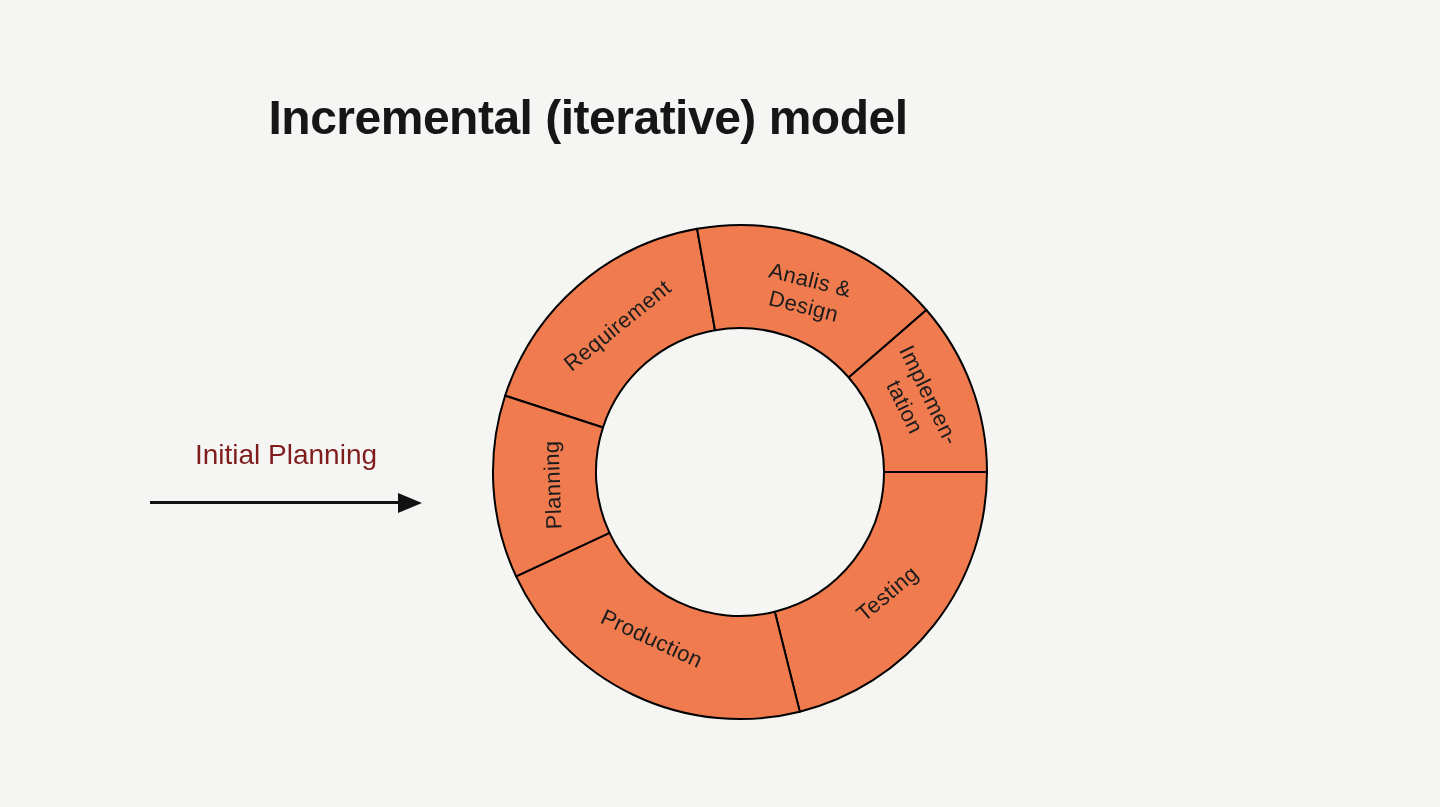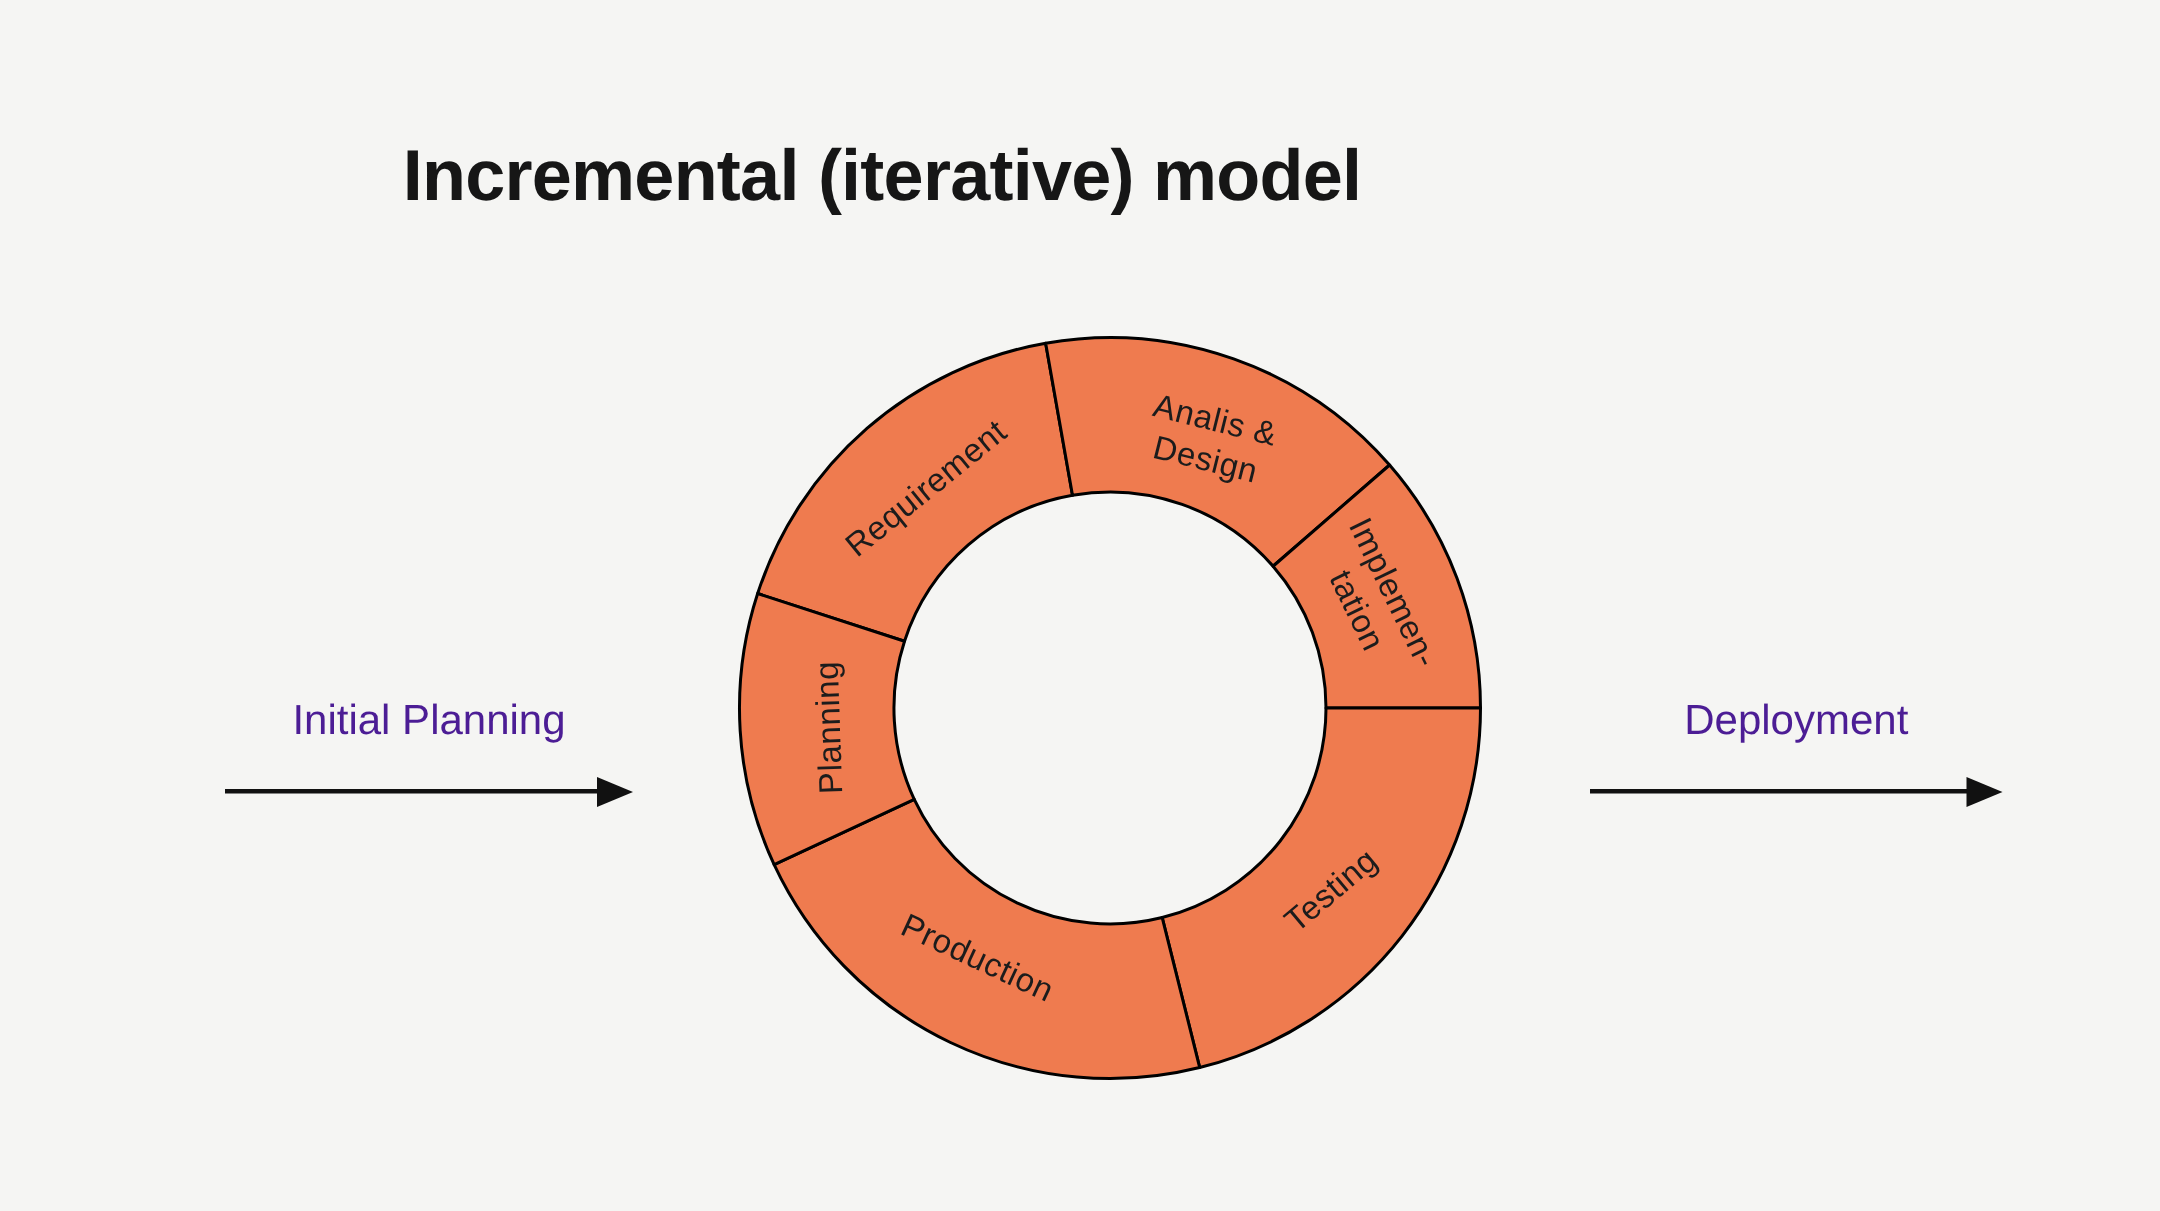--- a/index.html
+++ b/index.html
@@ -23,22 +23,21 @@
     color: #161616;
   }
 
   .flow { position: absolute; top: 438px; }
   .flow-left  { left: 150px; width: 272px; }
   .flow-right { left: 1060px; width: 275px; }
   .flow-label {
     font-size: 28px;
     line-height: 34px;
     text-align: center;
-    color: #4c1d95;
-    margin-top: 25px;
+    color: #7f1d1d;
   }
   .arrow { position: relative; height: 20px; margin-top: 21px; }
   .arrow-line {
     position: absolute; left: 0; right: 18px; top: 8px;
     height: 3px; background: #111111;
   }
   .arrow-head {
     position: absolute; right: 0; top: 0;
     width: 0; height: 0;
     border-left: 24px solid #111111;
@@ -68,27 +67,20 @@
   <h1 class="page-title">Incremental (iterative) model</h1>
 
   <div class="flow flow-left">
     <div class="flow-label">Initial Planning</div>
     <div class="arrow">
       <span class="arrow-line"></span>
       <span class="arrow-head"></span>
     </div>
   </div>
 
-  <div class="flow flow-right">
-    <div class="flow-label">Deployment</div>
-    <div class="arrow">
-      <span class="arrow-line"></span>
-      <span class="arrow-head"></span>
-    </div>
-  </div>
 
   <svg class="donut-svg" width="520" height="520" viewBox="0 0 520 520">
 
     <path d="M25.1 183.7 A247 247 0 0 1 217.1 16.8 L235 118.2 A144 144 0 0 0 123 215.5 Z" fill="#ef7b4f"></path>
     <path d="M217.1 16.8 A247 247 0 0 1 446.4 98 L368.7 165.5 A144 144 0 0 0 235 118.2 Z" fill="#ef7b4f"></path>
     <path d="M446.4 98 A247 247 0 0 1 507 260 L404 260 A144 144 0 0 0 368.7 165.5 Z" fill="#ef7b4f"></path>
     <path d="M507 260 A247 247 0 0 1 319.8 499.7 L294.8 399.7 A144 144 0 0 0 404 260 Z" fill="#ef7b4f"></path>
     <path d="M319.8 499.7 A247 247 0 0 1 36.1 364.4 L129.5 320.9 A144 144 0 0 0 294.8 399.7 Z" fill="#ef7b4f"></path>
     <path d="M36.1 364.4 A247 247 0 0 1 25.1 183.7 L123 215.5 A144 144 0 0 0 129.5 320.9 Z" fill="#ef7b4f"></path>
 

